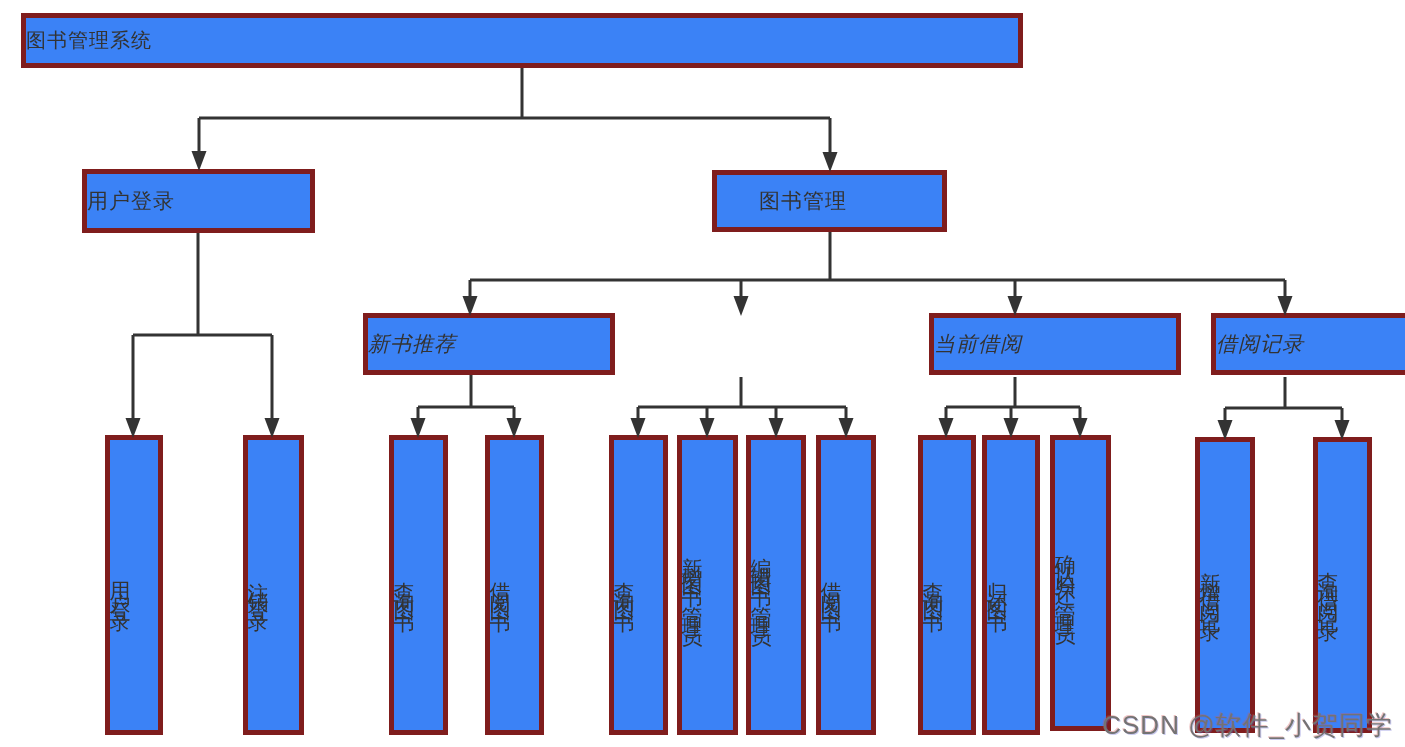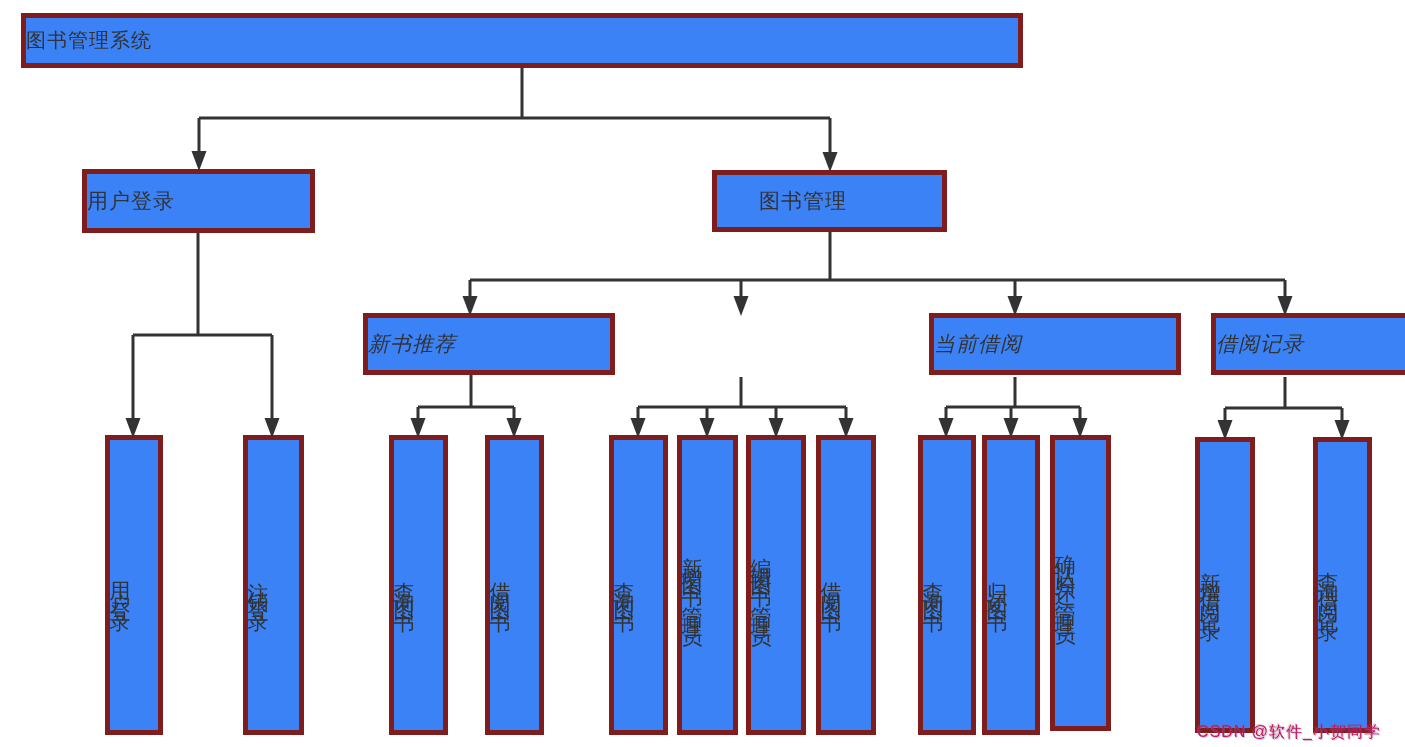--- a/index.html
+++ b/index.html
@@ -52,23 +52,23 @@
   .lf-4b{left:982px;}
   .lf-4c{left:1050px;width:61px;height:296px;}
   .lf-5a{left:1195px;top:437px;width:60px;height:296px;}
   .lf-5b{left:1313px;top:437px;width:59px;height:296px;}
   #connectors{
     position:absolute;left:0;top:0;width:1405px;height:747px;
     z-index:2;pointer-events:none;
   }
   #watermark{
     position:absolute;
-    right:24px;bottom:4px;
-    font-size:16px;
-    color:#be185d;
+    right:12px;bottom:4px;
+    font-size:26px;
+    color:#737373;
     letter-spacing:1px;
     z-index:3;
     text-shadow:-1px -1px 0 rgba(205,90,90,0.35), 1px 1px 0 rgba(100,100,205,0.35);
     white-space:nowrap;
   }
 </style>
 </head>
 <body>
 
 <div id="stage">

